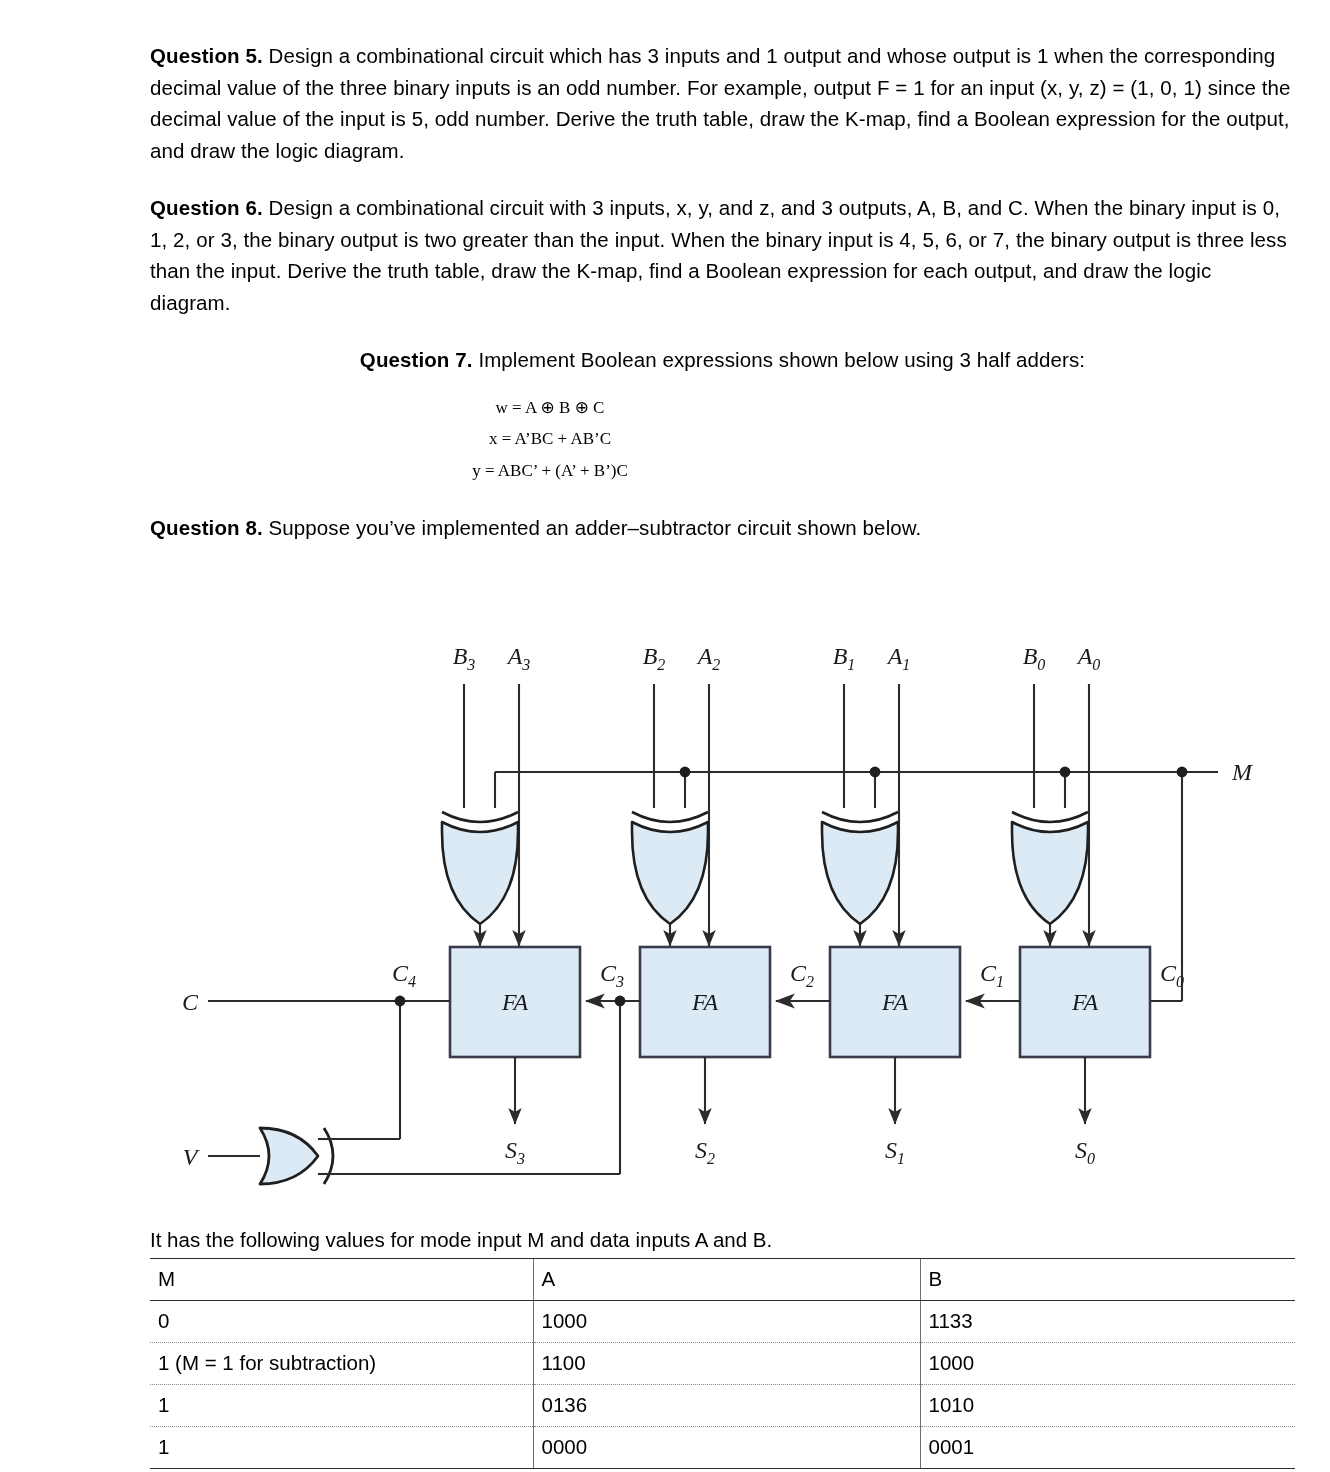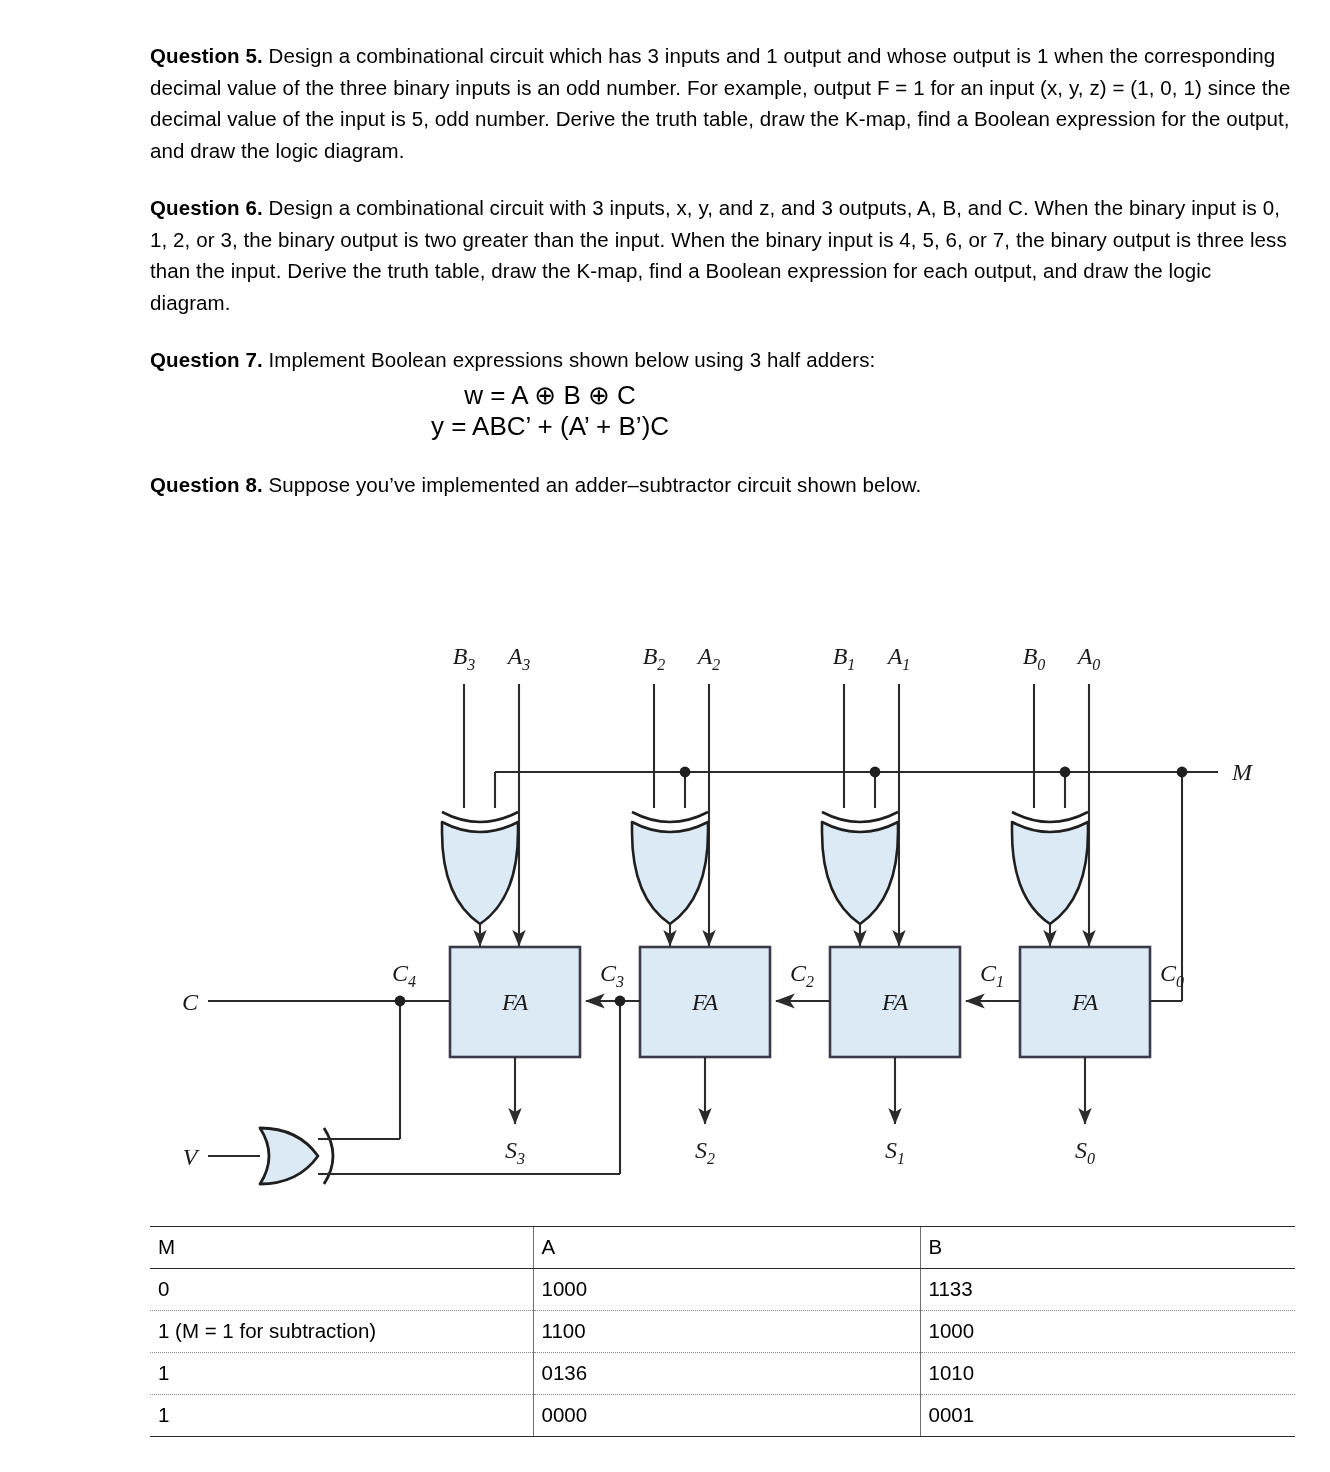--- a/index.html
+++ b/index.html
@@ -28,31 +28,32 @@
     top: 32px;
     width: 1145px;
   }
   p.q {
     font-size: 20.5px;
     line-height: 31.5px;
     margin: 0 0 26px 0;
     text-align: left;
     letter-spacing: 0.1px;
   }
-  p.q.tight { margin-bottom: 4px; }
+  p.q.tight { margin-bottom: 16px; text-align: center; }
   .qlabel { font-weight: bold; }
   .eqblock {
     margin: 2px 0 0 0;
     text-align: center;
     width: 800px;
   }
   .eq {
-    font-size: 26px;
+    font-size: 17px;
     line-height: 31.5px;
     margin: 0;
+    font-family: Liberation Serif, serif;
   }
   
   .circuit {
     position: absolute;
     left: 150px;
     top: 628px;
     width: 1145px;
     height: 570px;
     text-decoration: underline;
   }
@@ -106,20 +107,21 @@
   <div class="content">
 
     <p class="q"><span class="qlabel">Question 5.</span><span> Design a combinational circuit which has 3 inputs and 1 output and whose output is 1 when the corresponding decimal value of the three binary inputs is an odd number. For example, output F = 1 for an input (x, y, z) = (1, 0, 1) since the decimal value of the input is 5, odd number. Derive the truth table, draw the K-map, find a Boolean expression for the output, and draw the logic diagram.</span></p>
 
     <p class="q"><span class="qlabel">Question 6.</span><span> Design a combinational circuit with 3 inputs, x, y, and z, and 3 outputs, A, B, and C. When the binary input is 0, 1, 2, or 3, the binary output is two greater than the input. When the binary input is 4, 5, 6, or 7, the binary output is three less than the input. Derive the truth table, draw the K-map, find a Boolean expression for each output, and draw the logic diagram.</span></p>
 
     <p class="q tight"><span class="qlabel">Question 7.</span><span> Implement Boolean expressions shown below using 3 half adders:</span></p>
 
     <div class="eqblock">
       <p class="eq">w = A ⊕ B ⊕ C</p>
+      <p class="eq">x = A’BC + AB’C</p>
       <p class="eq">y = ABC’ + (A’ + B’)C</p>
     </div>
 
     <p class="q" style="margin-top:26px"><span class="qlabel">Question 8.</span><span> Suppose you’ve implemented an adder–subtractor circuit shown below.</span></p>
 
   </div>
 
   <div class="circuit">
     <svg width="1145" height="570" viewBox="0 0 1145 570" xmlns="http://www.w3.org/2000/svg">
       <defs>
@@ -274,20 +276,21 @@
 
         <text x="365" y="522" font-size="24" text-anchor="middle">S<tspan font-size="16" dy="6" font-style="italic">3</tspan></text>
         <text x="555" y="522" font-size="24" text-anchor="middle">S<tspan font-size="16" dy="6" font-style="italic">2</tspan></text>
         <text x="745" y="522" font-size="24" text-anchor="middle">S<tspan font-size="16" dy="6" font-style="italic">1</tspan></text>
         <text x="935" y="522" font-size="24" text-anchor="middle">S<tspan font-size="16" dy="6" font-style="italic">0</tspan></text>
       </g>
     </svg>
   </div>
 
   <div class="tablewrap">
+    <p class="caption">It has the following values for mode input M and data inputs A and B.</p>
     <table class="vals">
       <colgroup>
           <col class="c1">
           <col class="c2">
           <col class="c3">
         </colgroup>
       <thead>
         <tr>
           <th>M</th>
           <th class="cola">A</th>

